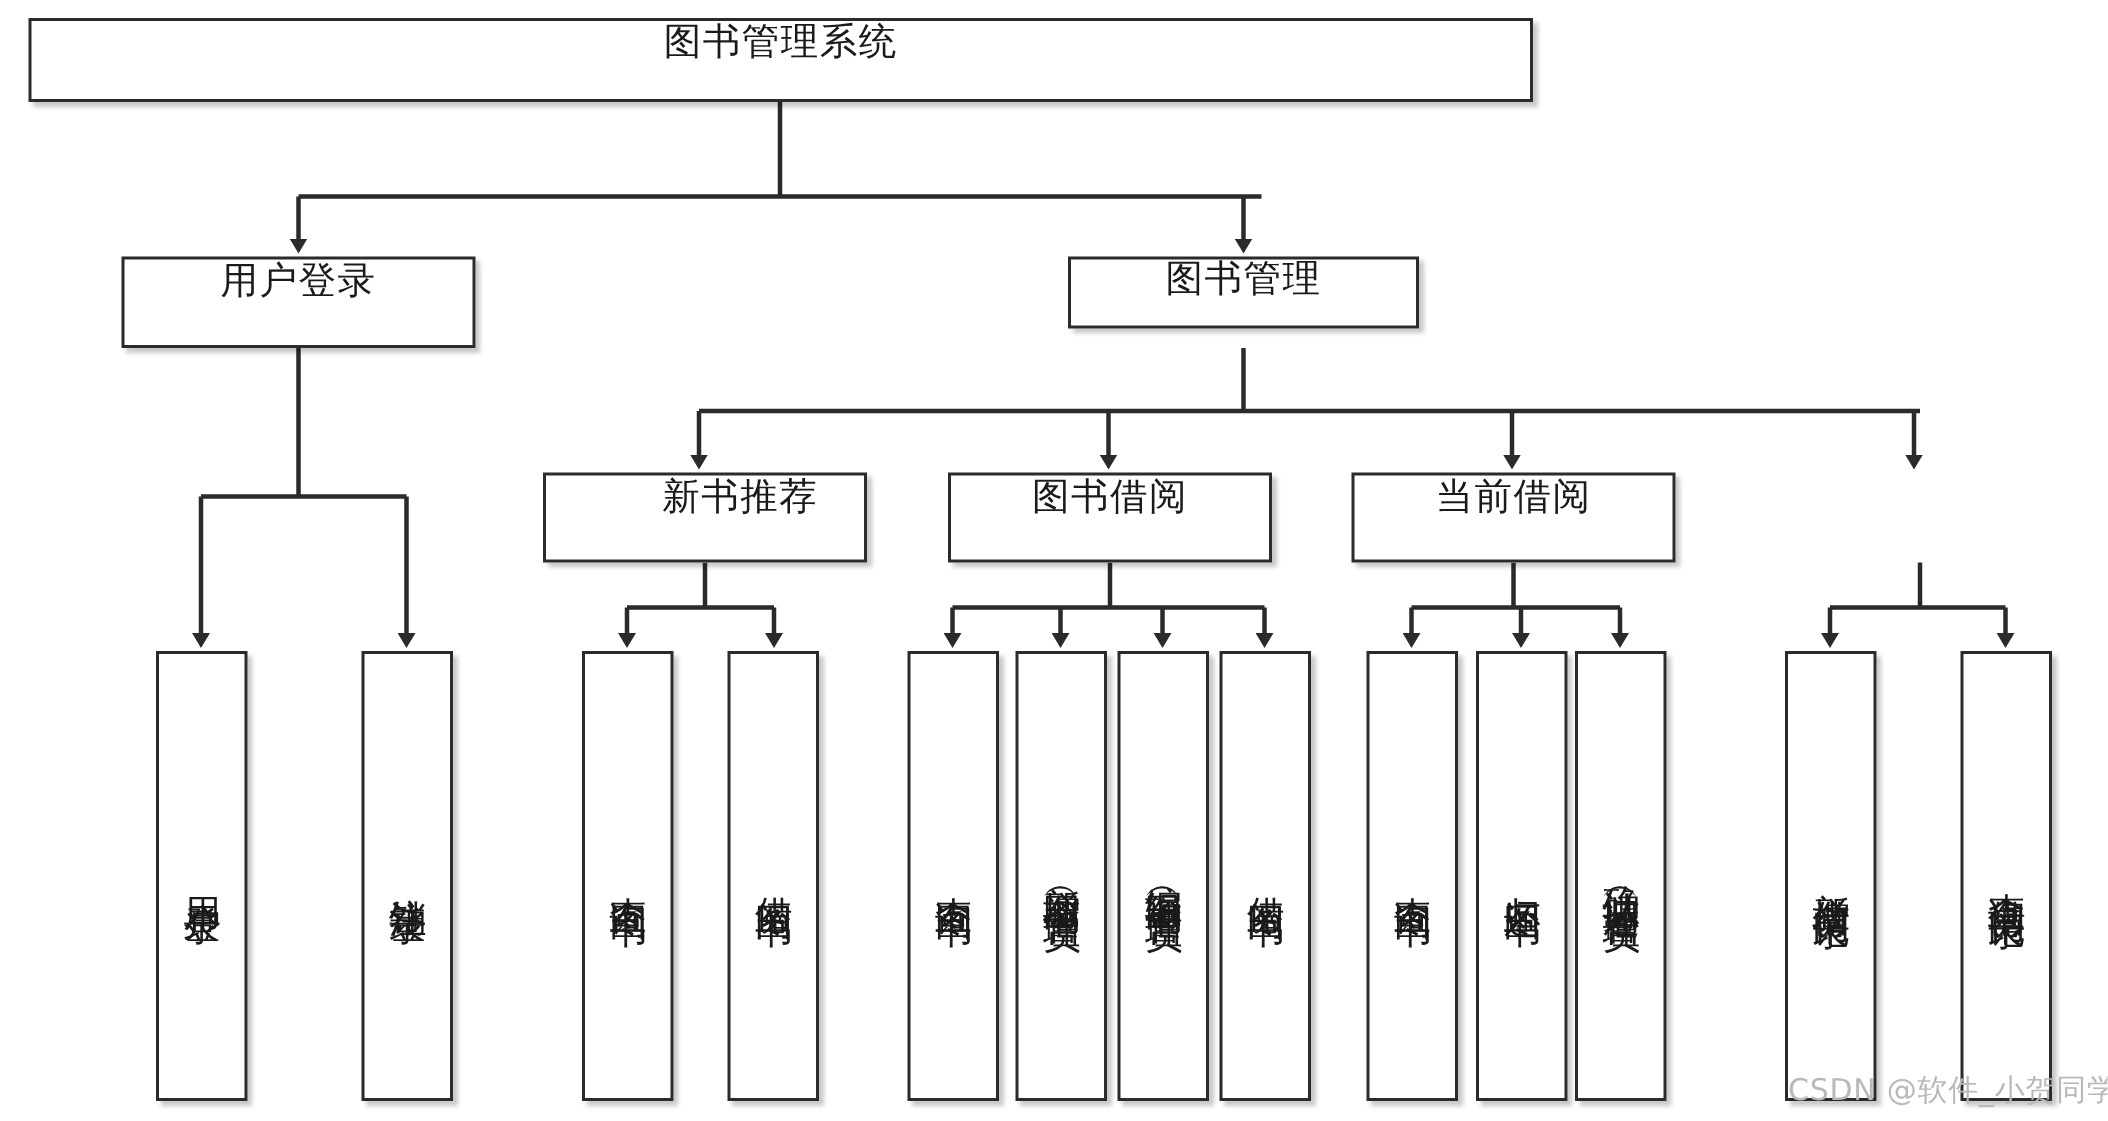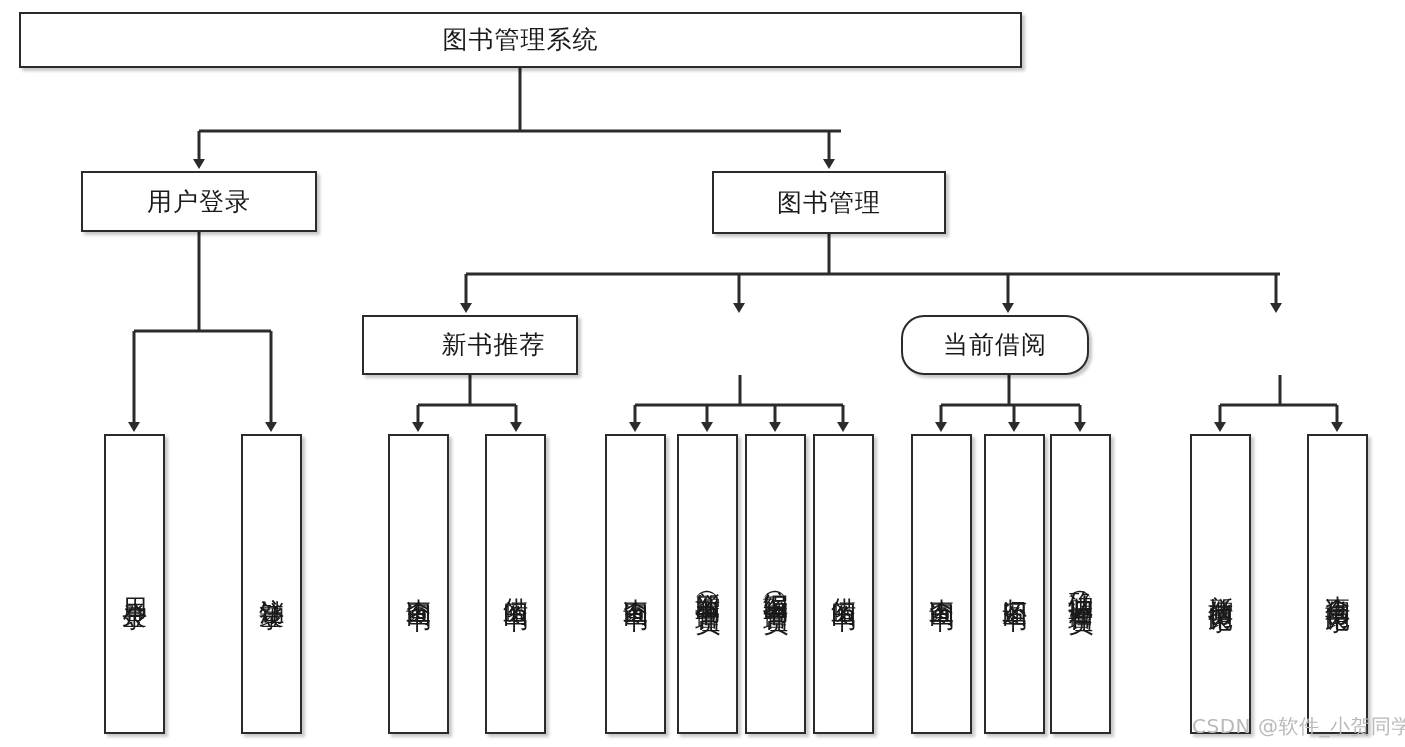--- a/index.html
+++ b/index.html
@@ -23,21 +23,20 @@
     left: 0; top: 0;
     width: 1405px; height: 747px;
     pointer-events: none;
   }
   .node {
     position: absolute;
     background: #ffffff;
     border: 2px solid #2b2b2b;
     box-shadow: 3px 3px 3px rgba(0,0,0,0.22);
     display: flex;
-    align-items: center;
     justify-content: center;
     color: #1a1a1a;
   }
   .node.horiz {
     font-size: 25px;
     line-height: 1.1;
     letter-spacing: 1px;
     white-space: nowrap;
   }
   .node.vert {
@@ -135,28 +134,31 @@
     </g>
   </svg>
 
   <div class="node horiz" style="left:19px; top:12px; width:1003px; height:56px;">
     <span>图书管理系统</span>
   </div>
 
   <div class="node horiz" style="left:81px; top:171px; width:236px; height:61px;">
     <span>用户登录</span>
   </div>
-  <div class="node horiz" style="left:712px; top:171px; width:234px; height:63px;font-family:Liberation Serif, serif;">
+  <div class="node horiz" style="left:712px; top:171px; width:234px; height:48px;font-family:Liberation Serif, serif;">
     <span>图书管理</span>
   </div>
 
   <div class="node horiz" style="left:362px; top:315px; width:216px; height:60px;padding-left:47px;">
     <span>新书推荐</span>
   </div>
-  <div class="node horiz" style="left:901px; top:315px; width:188px; height:60px;border-radius:23px;">
+  <div class="node horiz" style="left:632px; top:315px; width:216px; height:60px;">
+    <span>图书借阅</span>
+  </div>
+  <div class="node horiz" style="left:901px; top:315px; width:216px; height:60px;">
     <span>当前借阅</span>
   </div>
 
   <div class="node vert" style="left:104px; top:434px; width:61px; height:300px;">
     <span class="vlabel">用户登录</span>
   </div>
   <div class="node vert" style="left:241px; top:434px; width:61px; height:300px;">
     <span class="vlabel">注销登录</span>
   </div>
 

